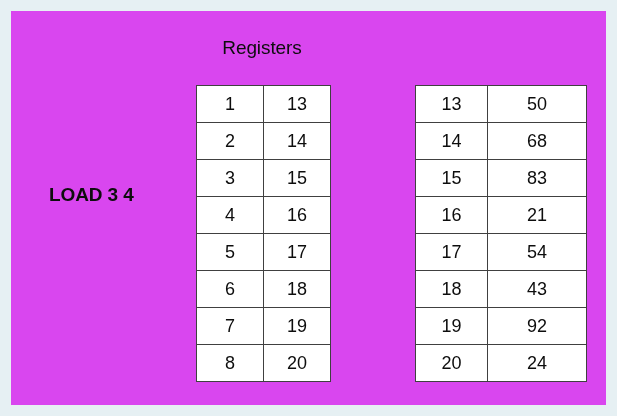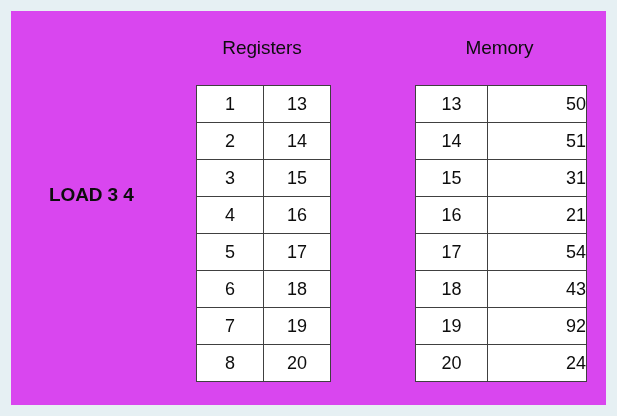--- a/index.html
+++ b/index.html
@@ -73,30 +73,29 @@
     text-align: center;
     vertical-align: middle;
     font-size: 18px;
     color: #0d0d0d;
     font-family: "Liberation Sans", sans-serif;
     padding: 0;
   }
   #registers-table td.col-key { width: 66px; }
   #registers-table td.col-val { width: 66px; }
   #memory-table td.col-key { width: 71px; }
-  #memory-table td.col-val { width: 98px; text-align: right; }
+  #memory-table td.col-val { width: 98px; }
 </style>
 </head>
 <body>
 
 <div id="slide-frame">
 
   <div class="header-label" id="registers-header">Registers</div>
 
-  <div class="header-label" id="memory-header">Memory</div>
 
   <div id="instruction-label">LOAD 3 4</div>
 
   <table class="data-table" id="registers-table">
     <tbody>
       <tr>
         <td class="col-key">1</td>
         <td class="col-val">13</td>
       </tr>
       <tr>
@@ -131,25 +130,25 @@
   </table>
 
   <table class="data-table" id="memory-table">
     <tbody>
       <tr>
         <td class="col-key">13</td>
         <td class="col-val">50</td>
       </tr>
       <tr>
         <td class="col-key">14</td>
-        <td class="col-val">51</td>
+        <td class="col-val">68</td>
       </tr>
       <tr>
         <td class="col-key">15</td>
-        <td class="col-val">31</td>
+        <td class="col-val">83</td>
       </tr>
       <tr>
         <td class="col-key">16</td>
         <td class="col-val">21</td>
       </tr>
       <tr>
         <td class="col-key">17</td>
         <td class="col-val">54</td>
       </tr>
       <tr>

